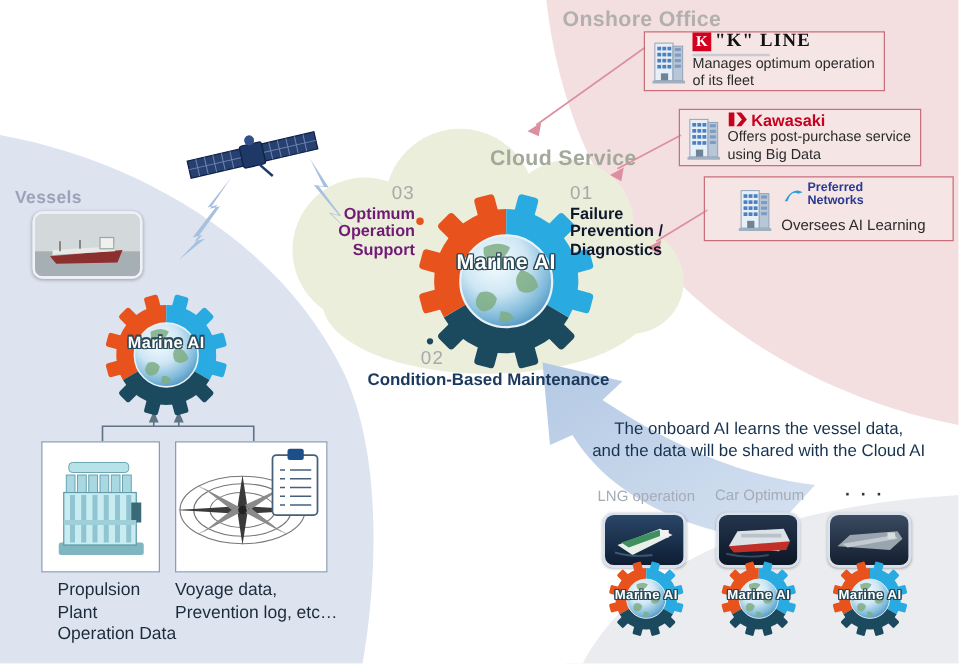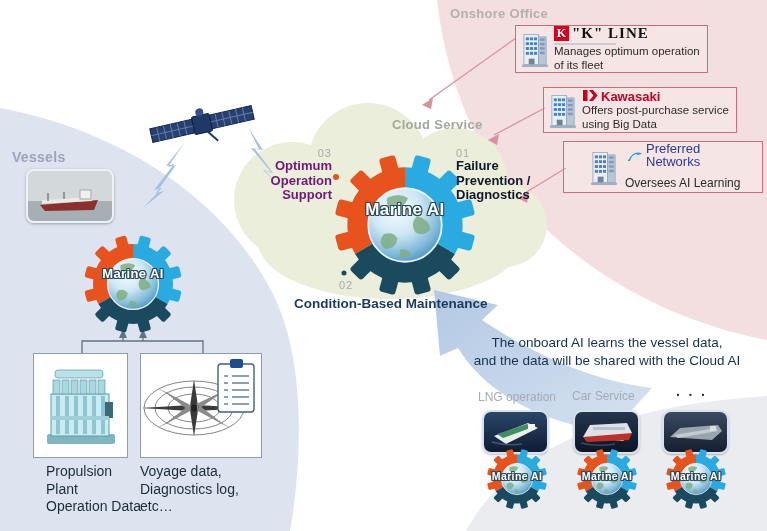--- a/index.html
+++ b/index.html
@@ -1,33 +1,33 @@
 <!DOCTYPE html>
 <html><head>
 <meta charset="utf-8">
 <style>
   html,body{margin:0;padding:0;background:#fff;}
   .stage{position:relative;width:767px;height:531px;overflow:hidden;background:#fff;
          font-family:"Liberation Sans","DejaVu Sans",sans-serif;}
   .abs{position:absolute;}
   .pre{white-space:pre-line;}
-  .lbl-region{font-weight:700;font-size:13px;color:#afafb2;letter-spacing:.3px;}
+  .lbl-region{font-weight:700;font-size:17px;color:#afafb2;letter-spacing:.3px;}
   
   .box-red{position:absolute;box-sizing:border-box;border:1px solid #c96e7b;
            background:rgba(255,255,255,.20);display:flex;align-items:center;}
   .company-desc{font-size:11.5px;color:#2b2b2b;line-height:1.2;}
   .kline-name{font-family:"Liberation Serif","DejaVu Serif",serif;font-weight:700;
               font-size:15px;color:#111;letter-spacing:1px;}
   .kline-mark{display:inline-flex;align-items:center;justify-content:center;width:15px;height:15px;
               background:#d3001f;color:#fff;font-family:"Liberation Serif",serif;font-weight:700;
               font-size:12px;margin-right:3px;}
   .kawasaki-name{font-weight:700;font-size:13px;color:#c8001e;}
-  .pn-name{font-weight:400;font-size:13px;line-height:.95;color:#2b3990;}
+  .pn-name{font-weight:700;font-size:10px;line-height:.95;color:#2b3990;}
   
-  .fn-num{font-size:11px;color:#a9a9a9;letter-spacing:1px;line-height:1.1;}
+  .fn-num{font-size:15px;color:#a9a9a9;letter-spacing:1px;line-height:1.1;}
   .fn-label{font-weight:700;font-size:13px;line-height:1.12;}
   .fn-orange{color:#701a75;}
   .fn-cyan{color:#0f172a;}
   .cbm-caption{font-weight:700;font-size:13.5px;color:#1b3a5e;text-align:left;}
   
   .marine-label{position:absolute;text-align:center;font-weight:700;color:#fff;letter-spacing:.4px;
     text-shadow:-1px 0 0 #2a4a58,1px 0 0 #2a4a58,0 -1px 0 #2a4a58,0 1px 0 #2a4a58,
                 -1px -1px 0 #2a4a58,1px 1px 0 #2a4a58,-1px 1px 0 #2a4a58,1px -1px 0 #2a4a58;}
   
   .data-box{position:absolute;box-sizing:border-box;background:#fff;border:1px solid #8a9db5;
@@ -361,27 +361,27 @@
             <line x1="90" y1="34" x2="107" y2="34"></line>
           <line x1="82" y1="41" x2="86" y2="41"></line>
             <line x1="90" y1="41" x2="107" y2="41"></line>
           <line x1="82" y1="48" x2="86" y2="48"></line>
             <line x1="90" y1="48" x2="107" y2="48"></line>
         </g>
       </g>
     </svg>
   </div>
   <div class="abs data-caption pre" style="left:140px;top:463px;width:130px">Voyage data,
-Diagnostics log, etc…</div>
+Prevention log, etc…</div>
 
   <div class="abs note-text pre" style="left:452px;top:334px;width:310px">The onboard AI learns the vessel data,
 and the data will be shared with the Cloud AI</div>
 
   <div class="abs fleet-label" style="left:478px;top:390px">LNG operation</div>
-  <div class="abs fleet-label" style="left:572px;top:389px">Car Service</div>
+  <div class="abs fleet-label" style="left:572px;top:389px">Car Optimum</div>
   <div class="abs fleet-label" style="left:676px;top:387px;color:#333;font-weight:700;font-size:14px;letter-spacing:2px">· · ·</div>
 
   <div class="ship-thumb" style="left:482px;top:410px;width:63px;height:40px">
     <svg width="63" height="40" viewBox="0 0 63 40">
       <rect width="63" height="40" fill="url(#seaGrad1)"></rect>
       <polygon points="10,24 44,11 54,16 22,32" fill="#e9efe9"></polygon>
       <polygon points="13,22 43,12 49,15 19,26" fill="#3f8f5f"></polygon>
       <rect x="44" y="12" width="7" height="6" fill="#f2f2f2"></rect>
       <path d="M8,30 q14,4 30,2" stroke="#5a7a95" stroke-width="1.5" fill="none" opacity=".6"></path>
     </svg>

